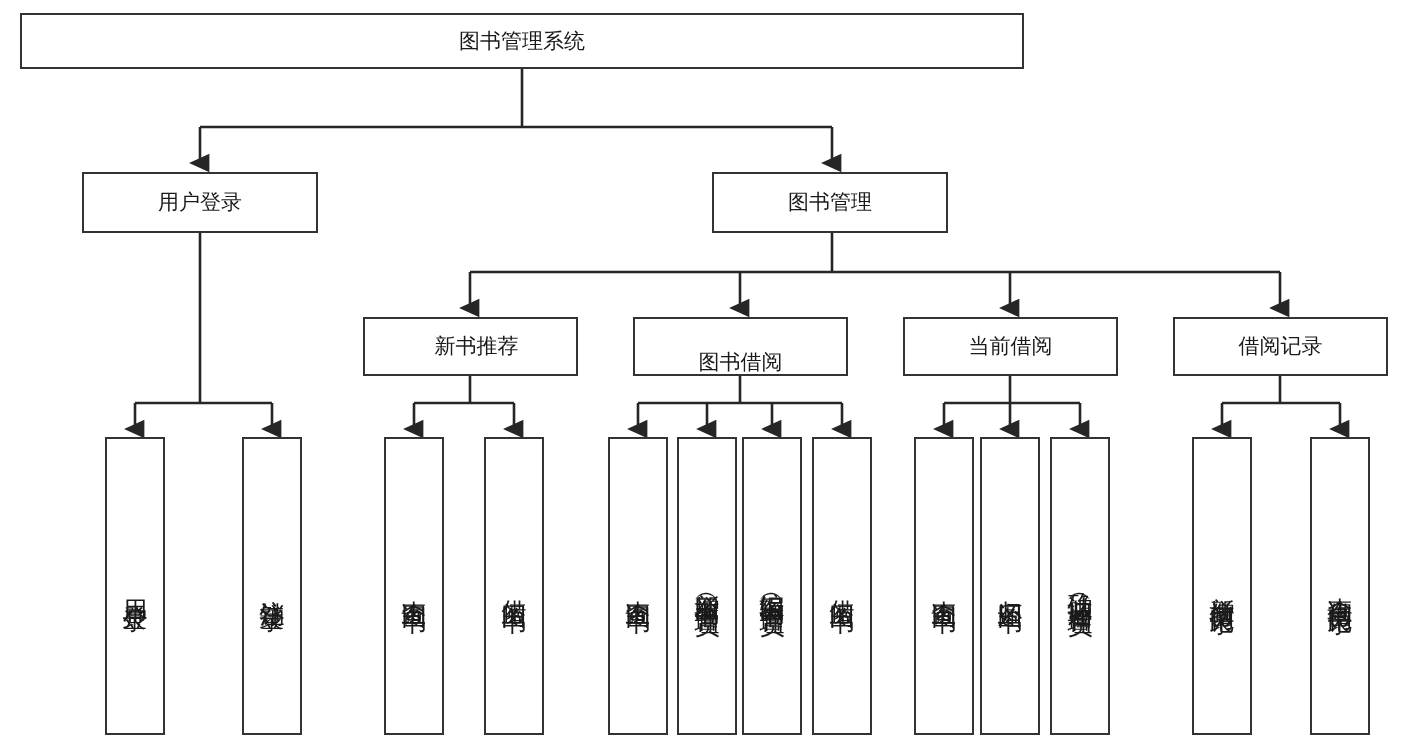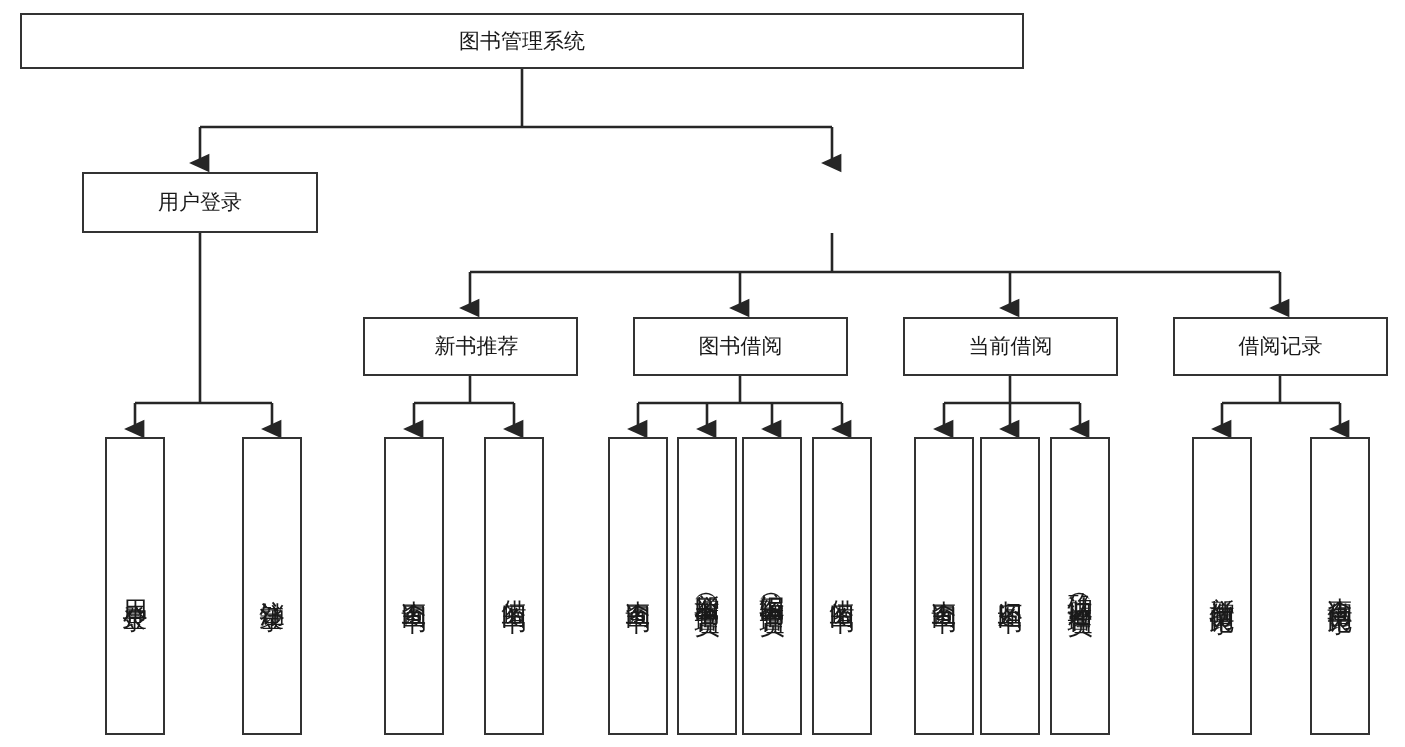--- a/index.html
+++ b/index.html
@@ -130,25 +130,28 @@
     </g>
   </svg>
 
   <div class="node horiz" style="left:20px; top:13px; width:1004px; height:56px;">
     <span class="label">图书管理系统</span>
   </div>
 
   <div class="node horiz" style="left:82px; top:172px; width:236px; height:61px;">
     <span class="label">用户登录</span>
   </div>
+  <div class="node horiz" style="left:712px; top:172px; width:236px; height:61px;">
+    <span class="label">图书管理</span>
+  </div>
 
   <div class="node horiz" style="left:363px; top:317px; width:215px; height:59px;padding-left:12px;">
     <span class="label">新书推荐</span>
   </div>
-  <div class="node horiz" style="left:633px; top:317px; width:215px; height:59px;">
+  <div class="node horiz" style="left:633px; top:317px; width:215px; height:59px;align-items:flex-end;">
     <span class="label">图书借阅</span>
   </div>
   <div class="node horiz" style="left:1173px; top:317px; width:215px; height:59px;">
     <span class="label">借阅记录</span>
   </div>
   <div class="node horiz" style="left:903px; top:317px; width:215px; height:59px;">
     <span class="label">当前借阅</span>
   </div>
 
   <div class="node vert" style="left:105px; top:437px; width:60px; height:298px;">

